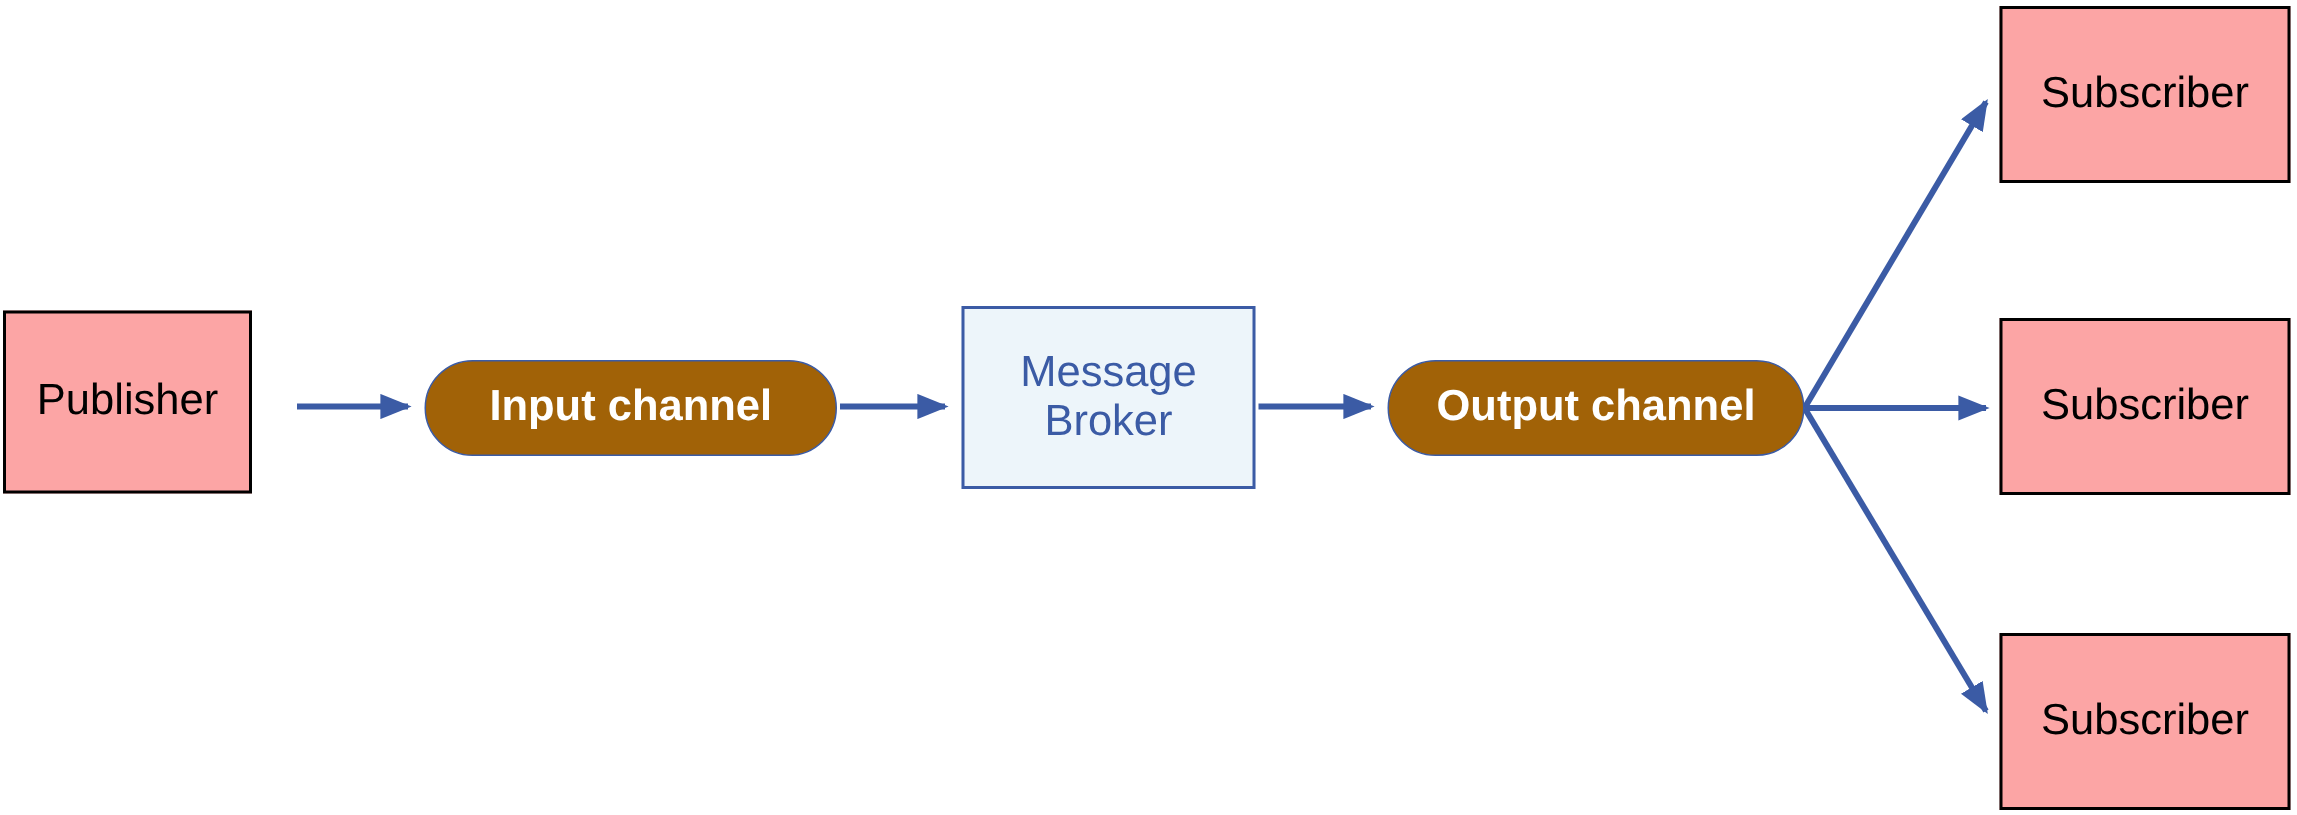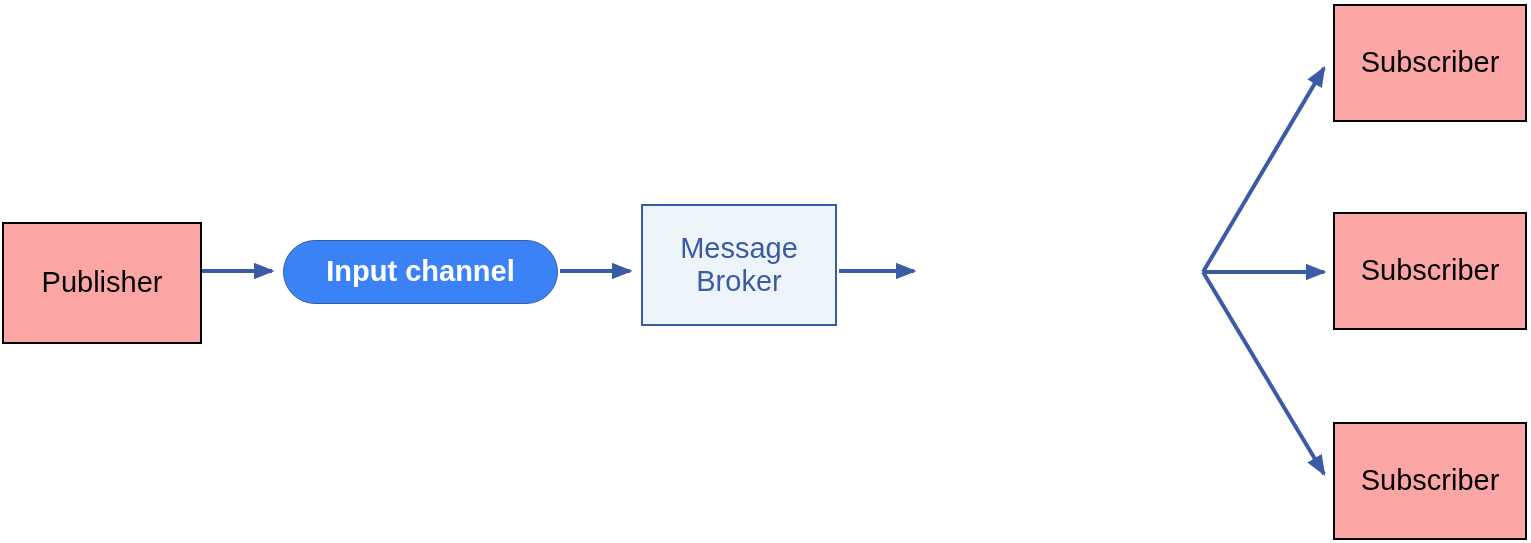--- a/index.html
+++ b/index.html
@@ -38,21 +38,21 @@
   
   .node-rect {
     background: #fca5a5;
     border: 2px solid #000000;
     color: #000000;
     font-size: 29px;
     font-weight: 400;
   }
   
   .node-pill {
-    background: #3b82f6;
+    background: #a16207;
     border: 1px solid #3B5BA5;
     border-radius: 999px;
     color: #ffffff;
     font-size: 29px;
     font-weight: 700;
   }
   
   .node-broker {
     background: #EDF5FA;
     border: 2px solid #3B5BA5;
@@ -61,21 +61,21 @@
     font-weight: 400;
   }
   .node-broker .node-label {
     white-space: pre-line;
   }
   .node-label {
     pointer-events: none;
   }
 
   
-  #node-publisher       { left: 2px;    top: 222px; width: 200px; height: 122px; }
+  #node-publisher       { left: 2px;    top: 207px; width: 166px; height: 122px; }
   #node-input-channel   { left: 283px;  top: 240px; width: 275px; height: 64px; }
   #node-message-broker  { left: 641px;  top: 204px; width: 196px; height: 122px; }
   #node-output-channel  { left: 925px;  top: 240px; width: 278px; height: 64px; }
   #node-subscriber-1    { left: 1333px; top: 4px;   width: 194px; height: 118px; }
   #node-subscriber-2    { left: 1333px; top: 212px; width: 194px; height: 118px; }
   #node-subscriber-3    { left: 1333px; top: 422px; width: 194px; height: 118px; }
 </style>
 </head>
 <body>
 
@@ -107,20 +107,23 @@
 
   <div id="node-input-channel" class="node node-pill">
     <span class="node-label">Input channel</span>
   </div>
 
   <div id="node-message-broker" class="node node-broker">
     <span class="node-label">Message
 Broker</span>
   </div>
 
+  <div id="node-output-channel" class="node node-pill">
+    <span class="node-label">Output channel</span>
+  </div>
 
   <div id="node-subscriber-1" class="node node-rect">
     <span class="node-label">Subscriber</span>
   </div>
 
   <div id="node-subscriber-2" class="node node-rect">
     <span class="node-label">Subscriber</span>
   </div>
 
   <div id="node-subscriber-3" class="node node-rect">

